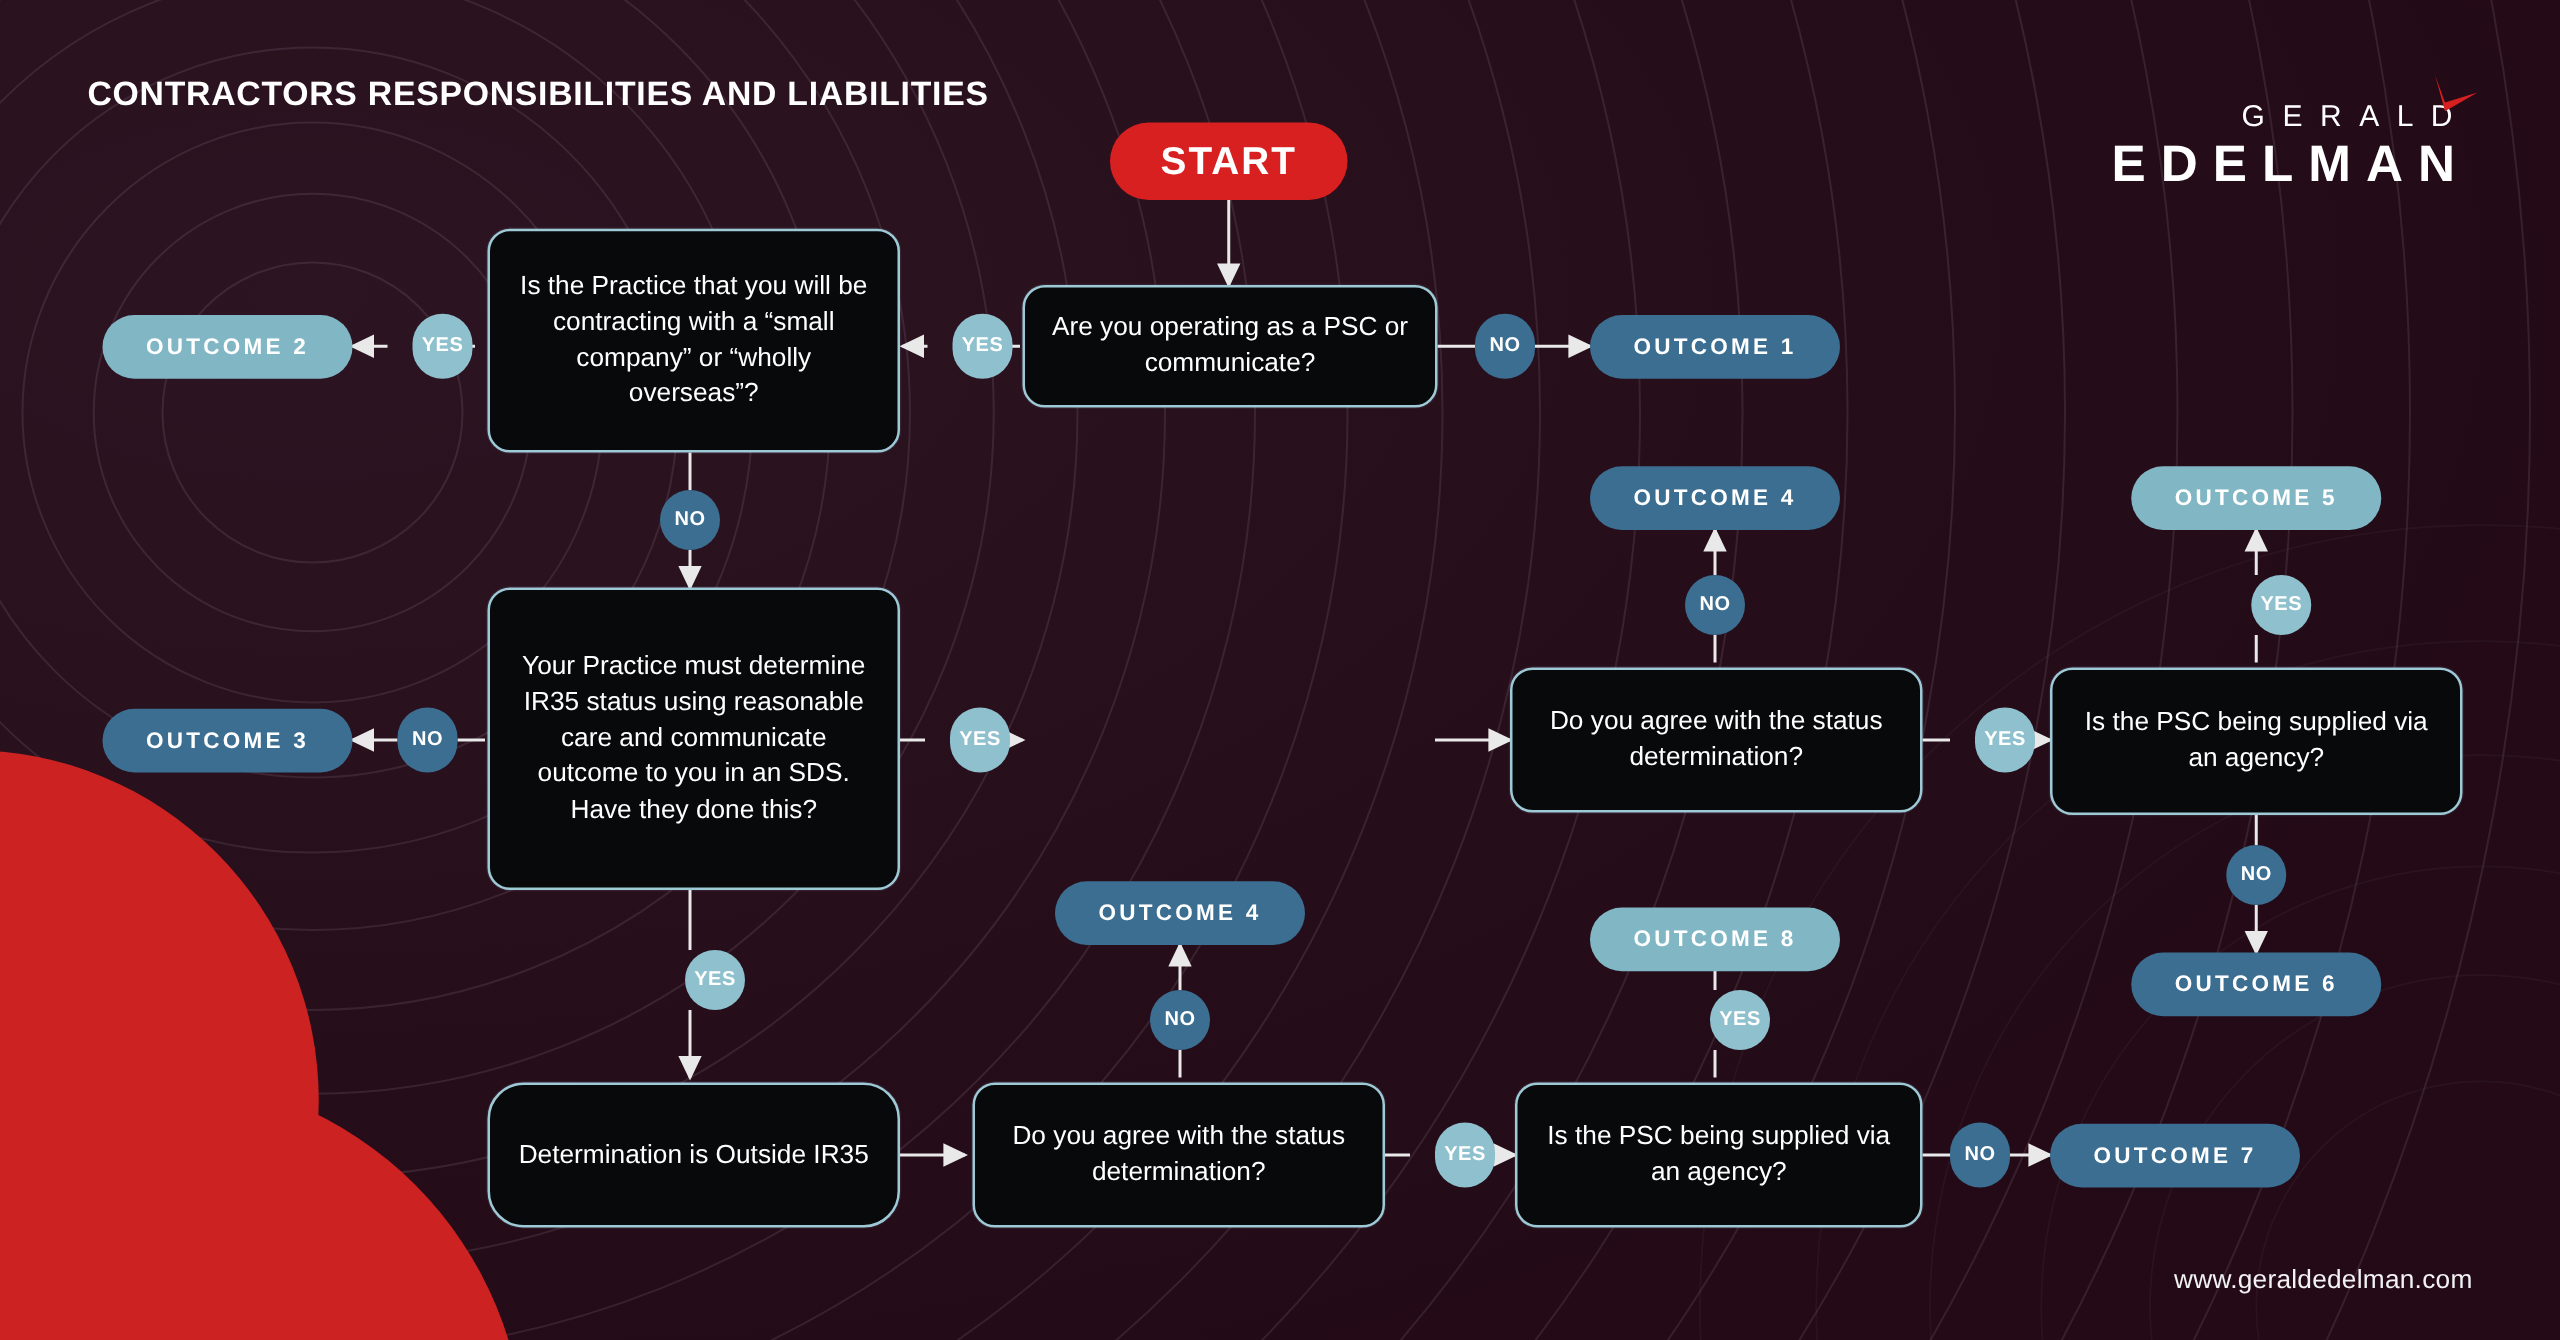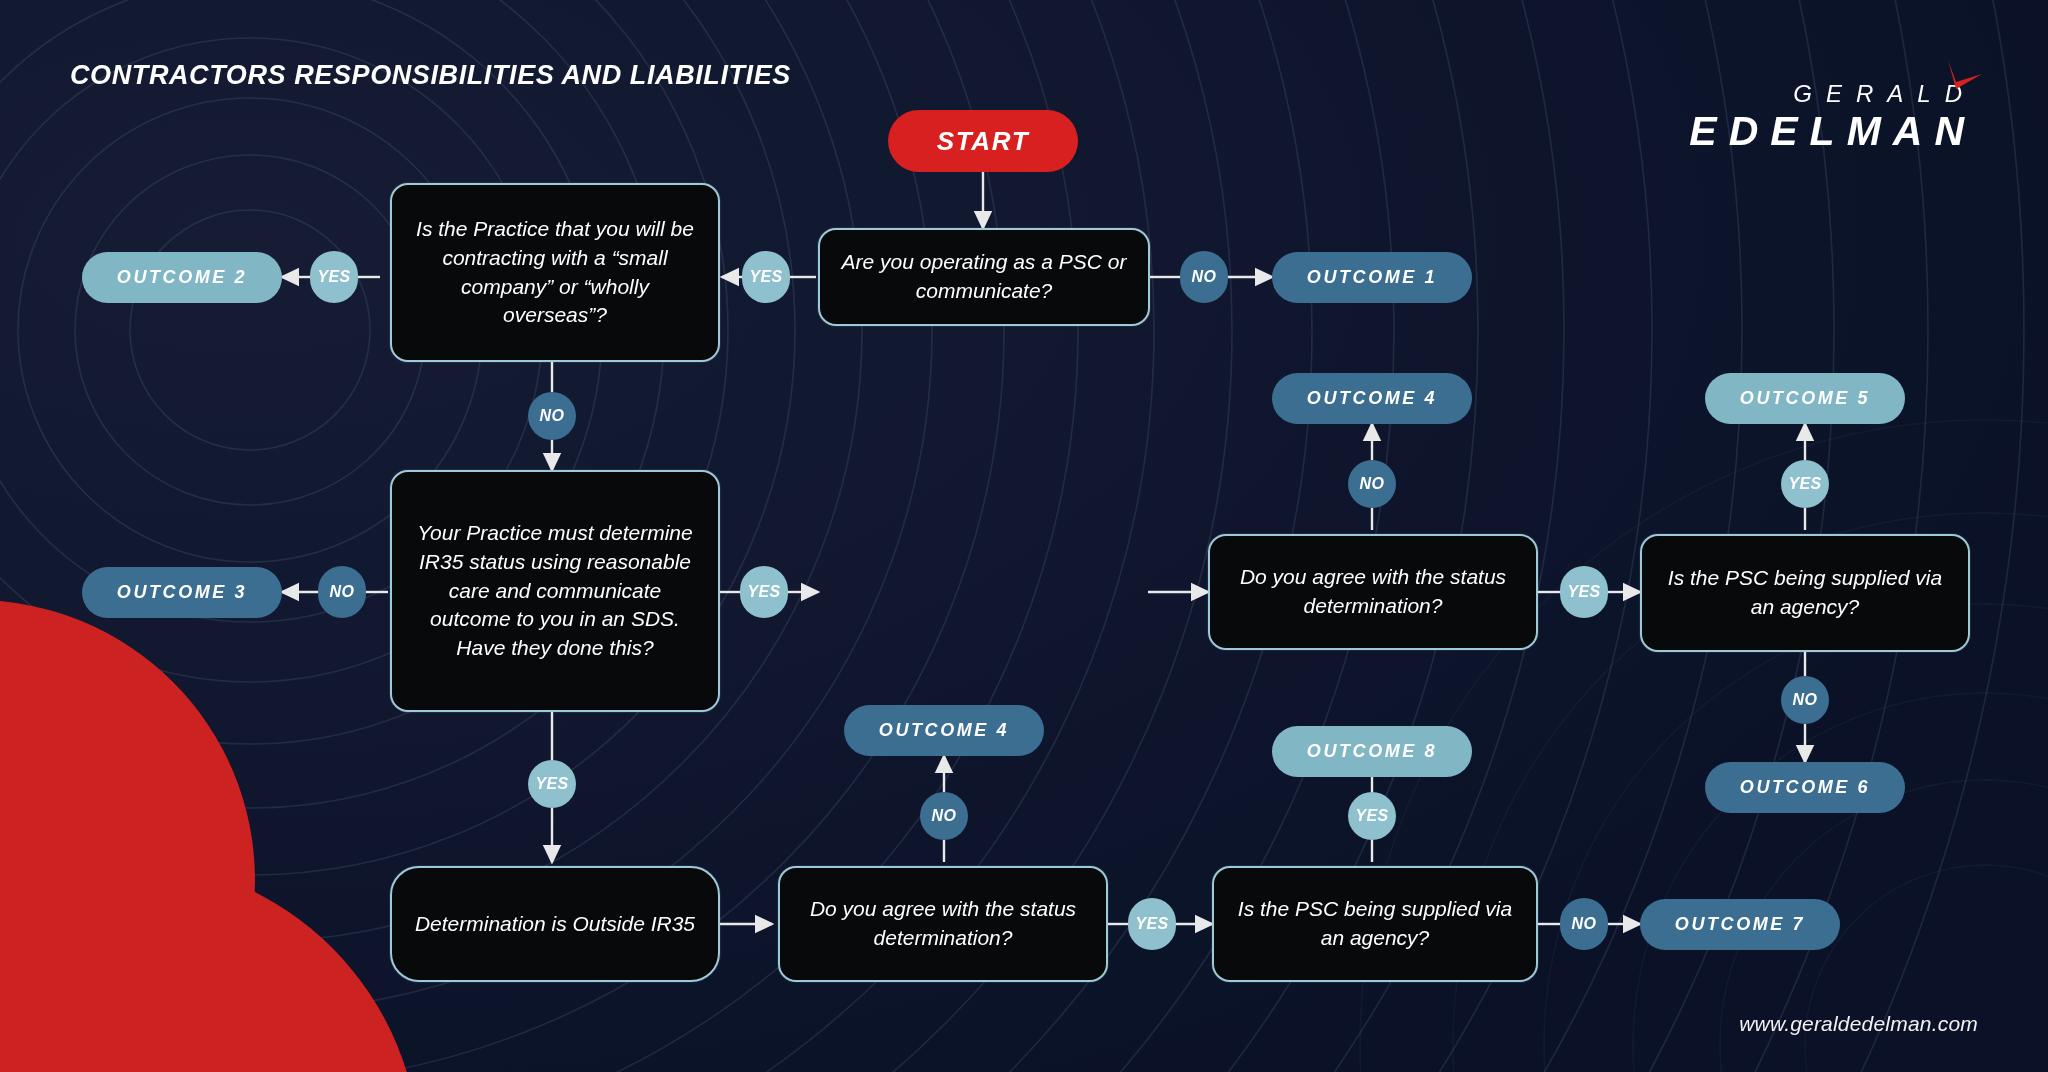--- a/index.html
+++ b/index.html
@@ -6,23 +6,22 @@
   html, body {
     width: 2048px; height: 1072px;
     background: #080809;
     overflow: hidden;
     font-family: "Liberation Sans", sans-serif;
   }
 
   #stage {
     position: relative;
     width: 2048px; height: 1072px;
-    background: #1d4ed8;
+    background: #be185d;
     overflow: hidden;
-    font-style: italic;
   }
 
   
   #bg-arcs, #bg-reds { position: absolute; inset: 0; width: 2048px; height: 1072px; pointer-events: none; }
   #bg-arcs { opacity: .85; }
 
   
   #page-title {
     position: absolute; left: 70px; top: 60px;
     font-size: 27px; font-weight: 700; letter-spacing: .6px;
@@ -71,30 +70,30 @@
     display: flex; align-items: center; justify-content: center;
     color: #ffffff;
     font-size: 18px; font-weight: 700;
     letter-spacing: 2.6px;
     text-transform: uppercase;
     white-space: nowrap;
   }
   .pill.dark  { background: #3b6e91; }
   .pill.light { background: #81b6c5; }
   .pill.start {
-    background: #d92020; font-size: 26px; letter-spacing: 1.6px; font-weight: 700; margin-top: 12px;
+    background: #d92020; font-size: 31px; letter-spacing: 1.6px; font-weight: 700;
   }
 
   .badge {
     border-radius: 999px;
     display: flex; align-items: center; justify-content: center;
     color: #ffffff; font-size: 16px; font-weight: 700; letter-spacing: .4px;
   }
   .badge.no  { background: #3b6e91; }
-  .badge.yes { background: #8fc0cd; }
+  .badge.yes { background: #8fc0cd; margin-left: 20px; }
 
   
   #wires { position: absolute; inset: 0; width: 2048px; height: 1072px; pointer-events: none; }
 </style>
 </head>
 <body>
 
 <div id="stage">
 
   <svg id="bg-arcs" viewBox="0 0 2048 1072" preserveAspectRatio="none" aria-hidden="true">

